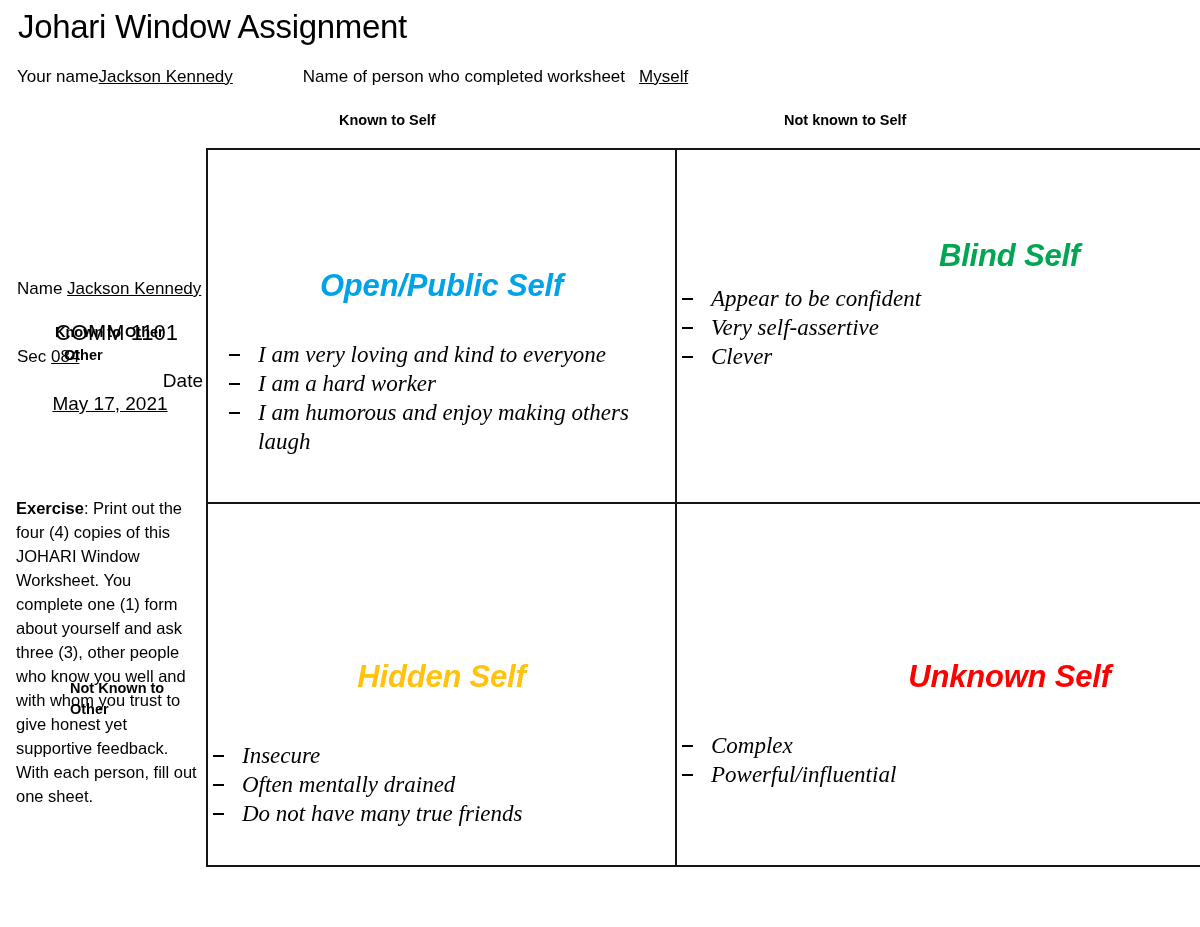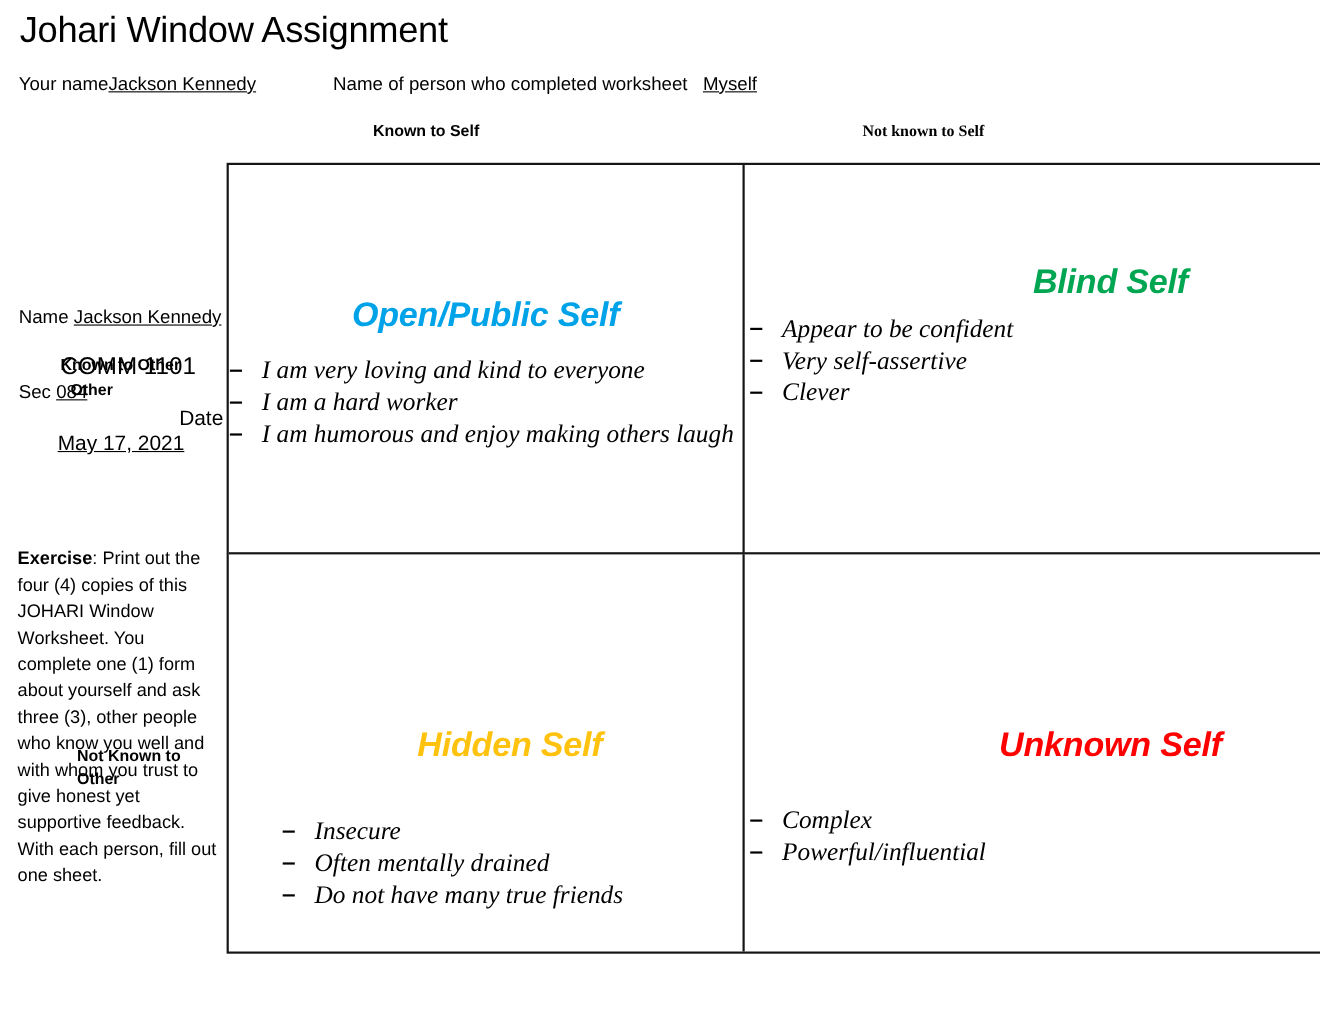--- a/index.html
+++ b/index.html
@@ -49,21 +49,21 @@
   
   .col-caption {
     position: absolute;
     top: 110px;
     font-size: 14.5px;
     font-weight: bold;
     line-height: 20px;
     white-space: nowrap;
   }
   #caption-known { left: 339px; }
-  #caption-notknown { left: 784px; font-family: Liberation Serif, serif; }
+  #caption-notknown { left: 784px; }
 
   
   #sidebar-name-block {
     position: absolute;
     left: 17px;
     top: 277px;
     width: 186px;
     font-size: 17px;
     line-height: 23px;
   }
@@ -161,21 +161,21 @@
     grid-template-rows: 354px 1fr;
     font-style: italic;
   }
   .cell {
     position: relative;
     box-sizing: border-box;
     overflow: hidden;
   }
   #cell-open     { border-right: 2.5px solid #161616; border-bottom: 2.5px solid #161616; }
   #cell-blind    { border-bottom: 2.5px solid #161616; }
-  #cell-hidden   { border-right: 2.5px solid #161616; padding-left: 44px; }
+  #cell-hidden   { border-right: 2.5px solid #161616; }
 
   .quadrant-title {
     text-align: center;
     font-size: 31px;
     font-weight: bold;
     line-height: 36px;
     letter-spacing: -0.2px;
   }
 
   .quadrant-list {
@@ -196,21 +196,21 @@
     position: absolute;
     left: 1px;
     top: 14px;
     width: 11px;
     height: 2px;
     background: #000;
   }
 
   
   #cell-open .quadrant-title   { margin-top: 118px; }
-  #cell-open .quadrant-list    { margin-top: 18px; padding-left: 0; }
+  #cell-open .quadrant-list    { margin-top: 36px; padding-left: 20px; }
 
   #cell-blind .quadrant-title  { margin-top: 88px; }
   #cell-blind .quadrant-list   { margin-top: 10px; padding-left: 4px; }
 
   #cell-hidden .quadrant-title { margin-top: 155px; }
   #cell-hidden .quadrant-list  { margin-top: 46px; padding-left: 4px; }
 
   #cell-unknown .quadrant-title{ margin-top: 155px; }
   #cell-unknown .quadrant-list { margin-top: 36px; padding-left: 4px; }
 </style>

